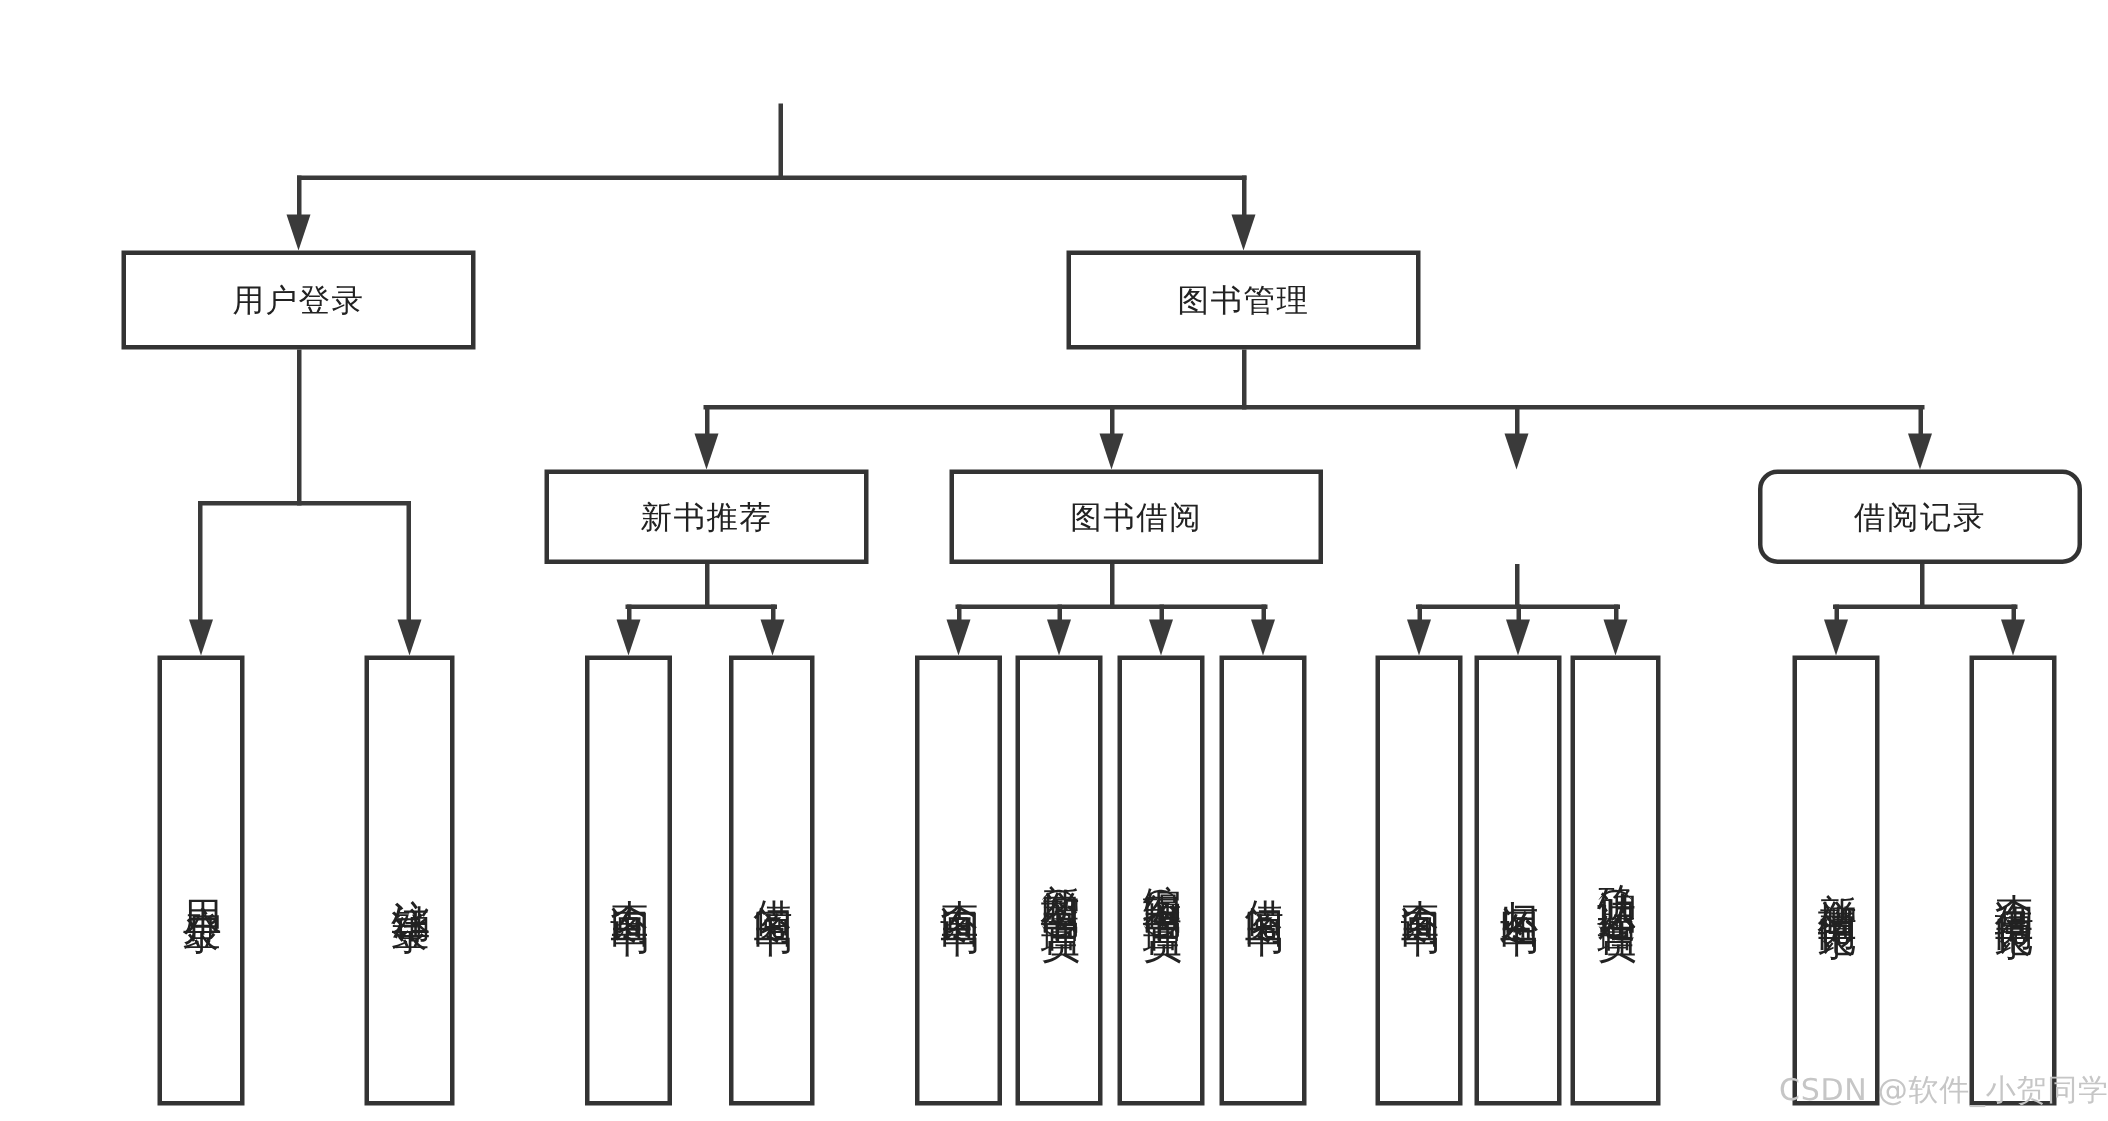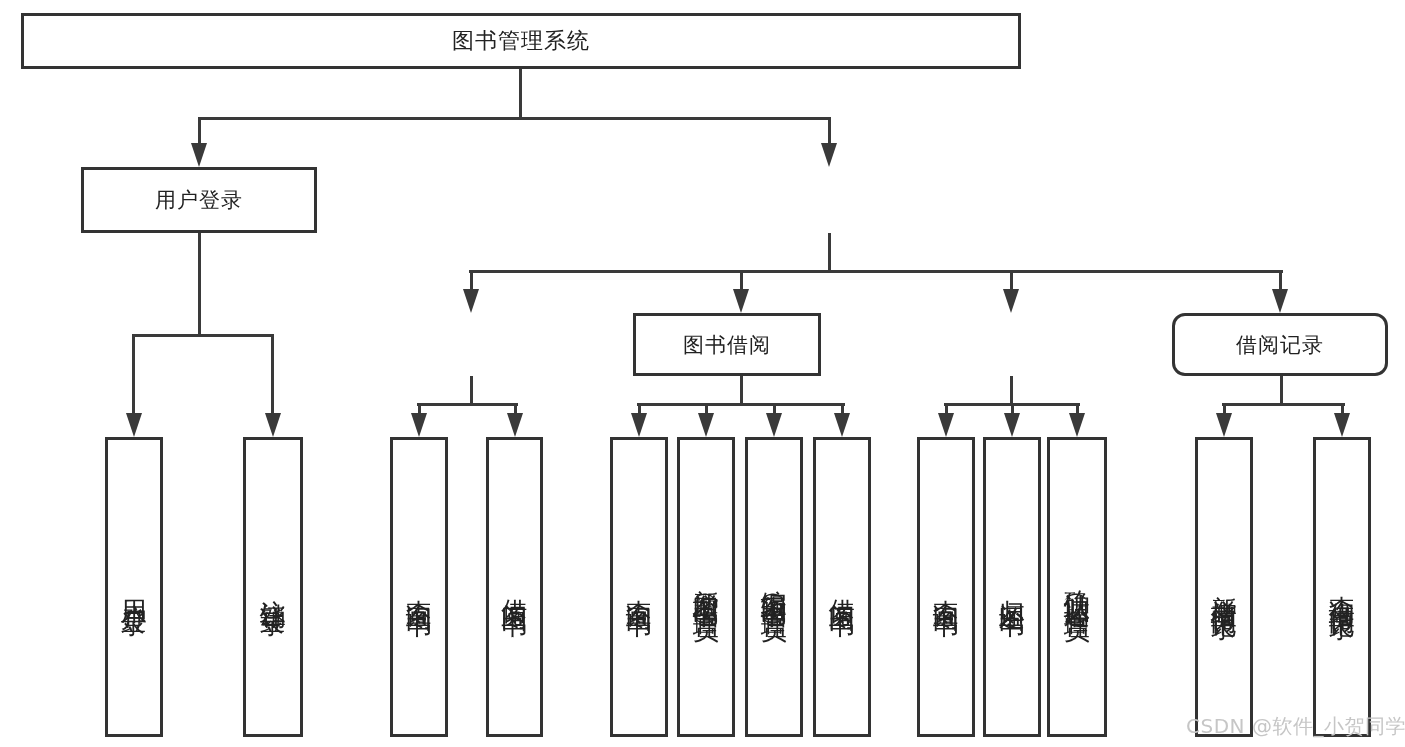--- a/index.html
+++ b/index.html
@@ -42,54 +42,57 @@
     letter-spacing:0.5px;
     white-space:nowrap;
     z-index:5;
   }
 </style>
 </head>
 <body>
 
 <div class="canvas">
 
-  <div class="node hbox rootbox" style="left:21px;top:13px;width:1000px;height:56px;">
-    <span>图书管理系统</span>
-  </div>
 
   <div class="line" style="left:519px;top:69px;width:3px;height:50px;"></div>
   <div class="line" style="left:198px;top:117px;width:633px;height:3px;"></div>
   <div class="line" style="left:198px;top:117px;width:3px;height:28px;"></div>
   <div class="arrow" style="left:191px;top:143px;"></div>
   <div class="line" style="left:828px;top:117px;width:3px;height:28px;"></div>
   <div class="arrow" style="left:821px;top:143px;"></div>
 
   <div class="node hbox" style="left:81px;top:167px;width:236px;height:66px;">
     <span>用户登录</span>
+  </div>
+  <div class="node hbox" style="left:711px;top:167px;width:236px;height:66px;">
+    <span>图书管理</span>
   </div>
 
   <div class="line" style="left:198px;top:233px;width:3px;height:104px;"></div>
   <div class="line" style="left:132px;top:334px;width:142px;height:3px;"></div>
   <div class="line" style="left:132px;top:334px;width:3px;height:81px;"></div>
   <div class="arrow" style="left:126px;top:413px;"></div>
   <div class="line" style="left:271px;top:334px;width:3px;height:81px;"></div>
   <div class="arrow" style="left:265px;top:413px;"></div>
 
   <div class="line" style="left:828px;top:233px;width:3px;height:40px;"></div>
   <div class="line" style="left:469px;top:270px;width:814px;height:3px;"></div>
   <div class="line" style="left:470px;top:270px;width:3px;height:21px;"></div>
   <div class="arrow" style="left:463px;top:289px;"></div>
   <div class="line" style="left:740px;top:270px;width:3px;height:21px;"></div>
   <div class="arrow" style="left:733px;top:289px;"></div>
   <div class="line" style="left:1010px;top:270px;width:3px;height:21px;"></div>
   <div class="arrow" style="left:1003px;top:289px;"></div>
   <div class="line" style="left:1279px;top:270px;width:3px;height:21px;"></div>
   <div class="arrow" style="left:1272px;top:289px;"></div>
 
-  <div class="node hbox" style="left:633px;top:313px;width:188px;height:63px;">
+  <div class="node hbox" style="left:363px;top:313px;width:216px;height:63px;">
+    <span>新书推荐</span>
+  </div>
+  <div class="node hbox" style="left:633px;top:313px;width:249px;height:63px;">
     <span>图书借阅</span>
   </div>
   <div class="node hbox" style="left:1172px;top:313px;width:216px;height:63px;border-radius:13px;">
     <span>借阅记录</span>
   </div>
 
   <div class="line" style="left:470px;top:376px;width:3px;height:30px;"></div>
   <div class="line" style="left:417px;top:403px;width:101px;height:3px;"></div>
   <div class="line" style="left:418px;top:403px;width:3px;height:14px;"></div>
   <div class="arrow" style="left:411px;top:413px;"></div>

